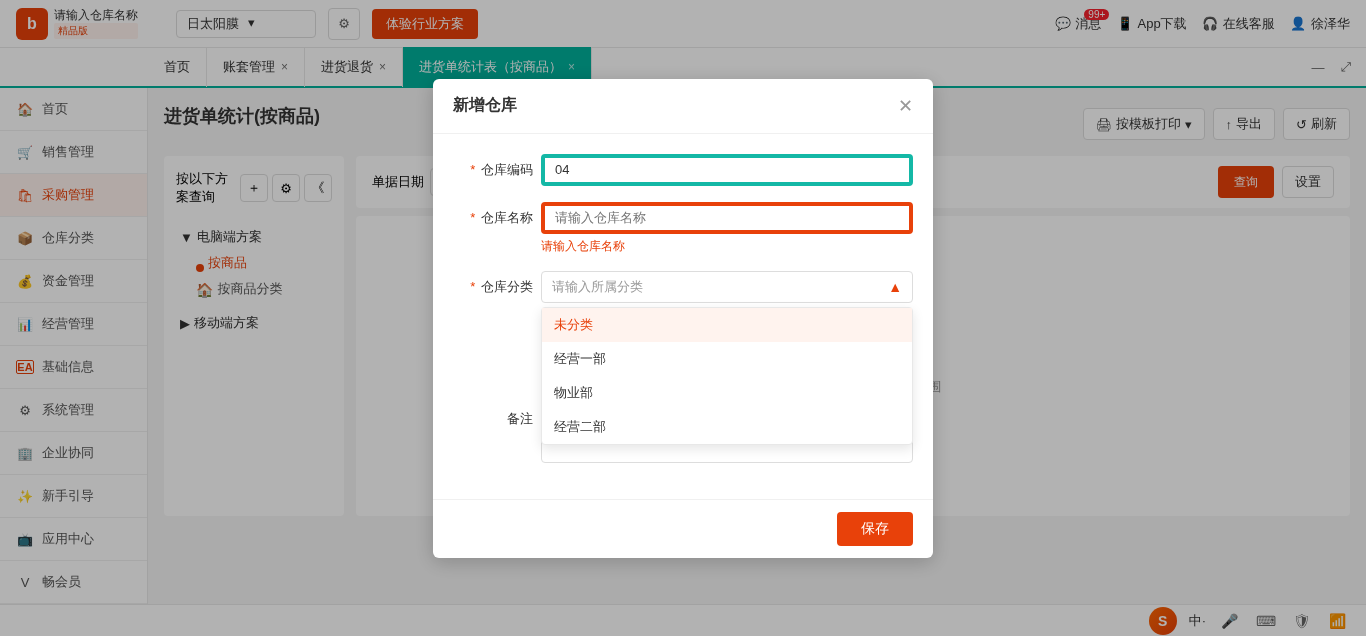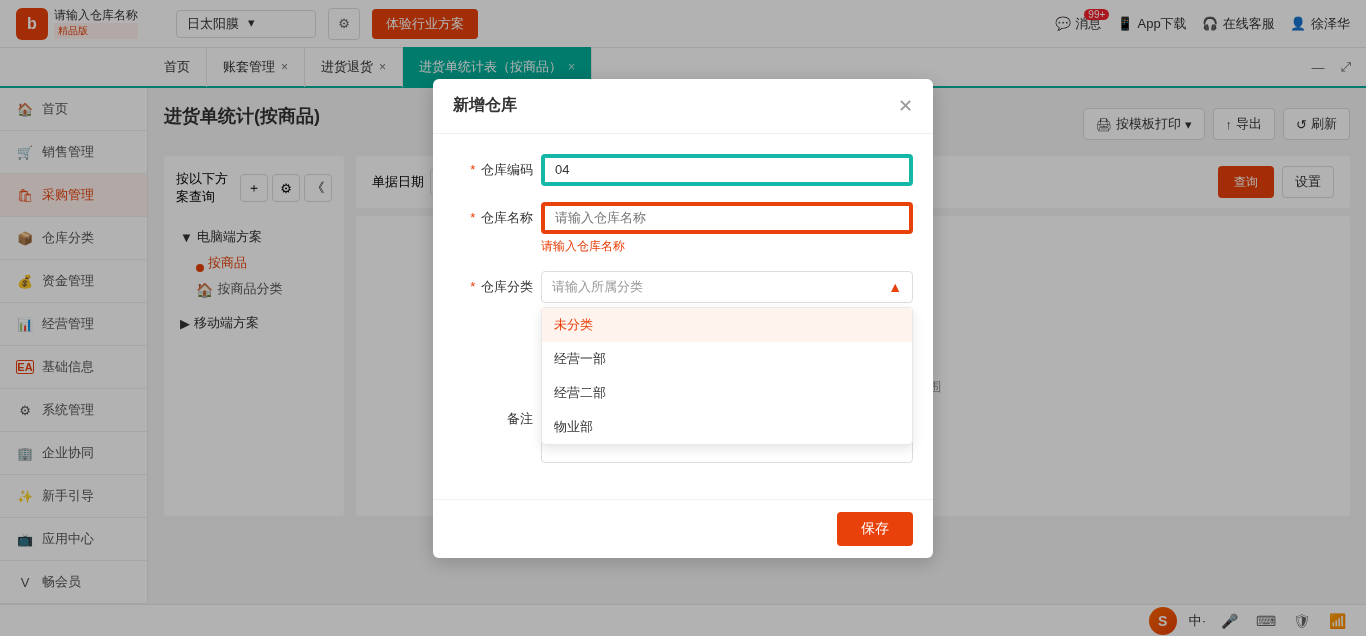--- a/index.html
+++ b/index.html
@@ -490,22 +490,22 @@
           <span>仓库分类</span>
         </div>
         <div style="flex:1;position:relative;">
           <div class="select-control">
             <span style="color:#999;">请输入所属分类</span>
             <span class="select-arrow">▲</span>
           </div>
           <div class="dropdown-list">
             <div class="dropdown-item selected">未分类</div>
             <div class="dropdown-item">经营一部</div>
+            <div class="dropdown-item">物业部</div>
             <div class="dropdown-item">经营二部</div>
-            <div class="dropdown-item">物业部</div>
           </div>
         </div>
       </div>
 
       <div class="form-item" style="margin-top:100px;">
         <div class="form-label">备注</div>
         <textarea class="textarea-control" style=""></textarea>
       </div>
     </div>
 

